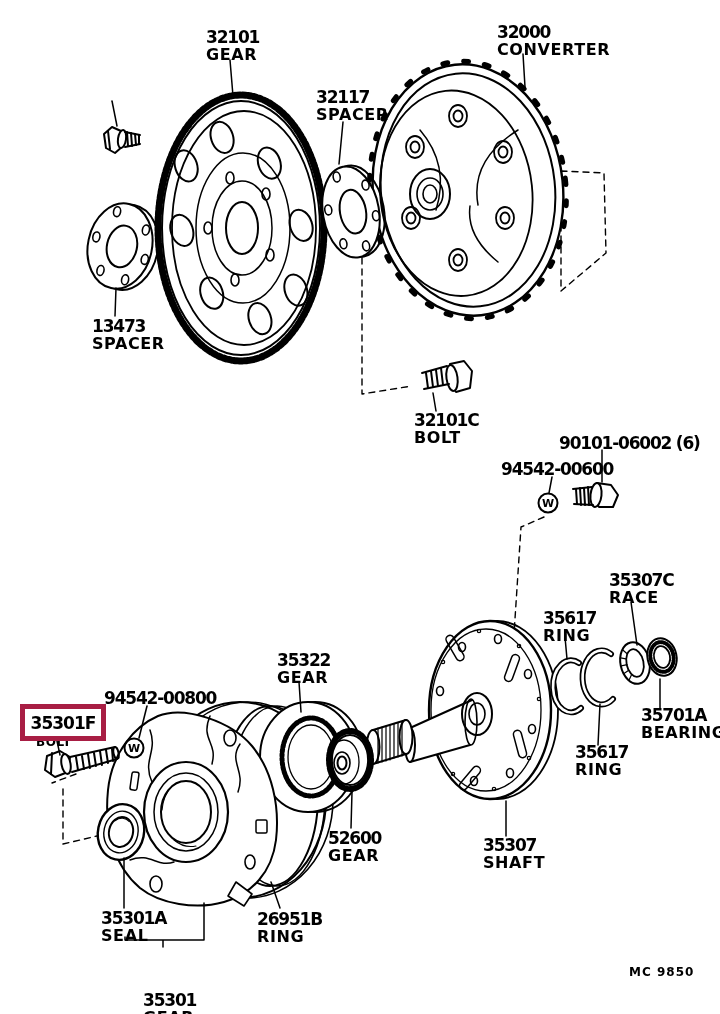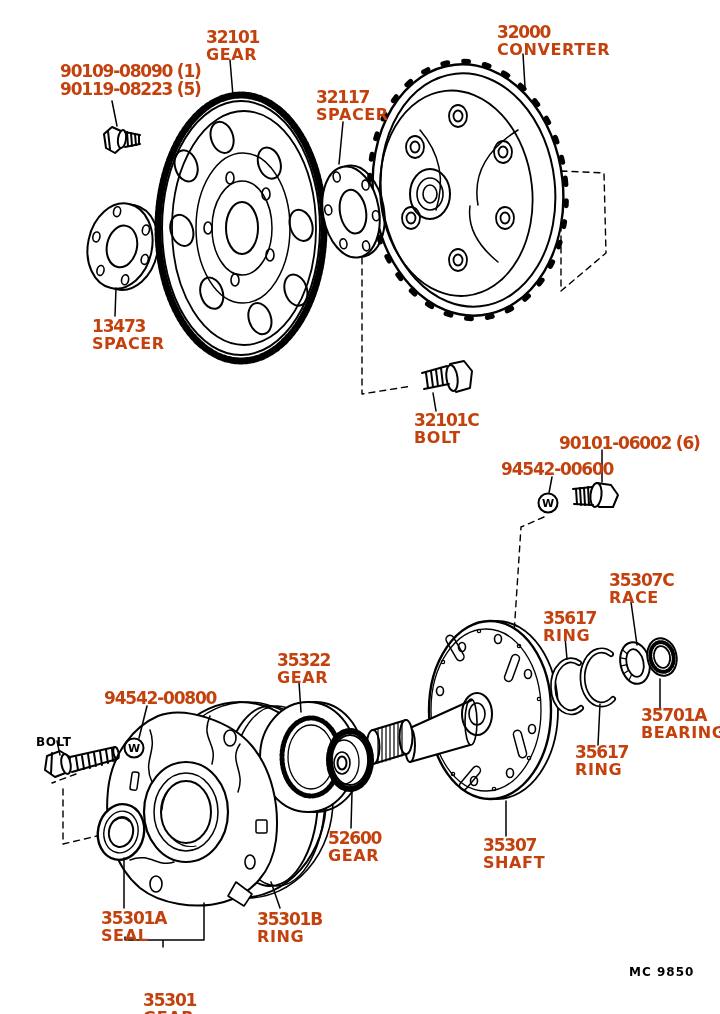--- a/index.html
+++ b/index.html
@@ -1,19 +1,19 @@
 <!DOCTYPE html>
 <html><head>
 <meta charset="utf-8">
 <style>
   html,body{margin:0;padding:0;background:#fff;}
   #page{position:relative;width:720px;height:1014px;background:#ffffff;overflow:hidden;
         font-family:"DejaVu Sans","Liberation Sans",sans-serif;}
   #art{position:absolute;left:0;top:0;}
-  .lbl{position:absolute;color:#c2410c;line-height:1.02;white-space:nowrap;cursor:pointer;}
+  .lbl{position:absolute;color:#000000;line-height:1.02;white-space:nowrap;cursor:pointer;}
   .num{display:block;font-size:17px;font-weight:bold;letter-spacing:-1.2px;}
   .cap{display:block;font-size:16px;font-weight:bold;letter-spacing:0.6px;margin-top:1px;}
   .two .num{margin-bottom:1px;}
   #hl-caption{position:absolute;left:36px;top:735px;font-size:12px;font-weight:bold;
         letter-spacing:0.6px;z-index:1;}
   #hl-box{position:absolute;left:20px;top:704px;width:86px;height:37px;box-sizing:border-box;
         border:5px solid #a81e44;background:#fff;z-index:2;display:flex;align-items:center;
         justify-content:center;cursor:pointer;}
   #hl-box .num{letter-spacing:-1px;}
   #footer-code{position:absolute;left:629px;top:965px;font-size:12px;font-weight:bold;
@@ -287,24 +287,20 @@
     <path d="M147,706 L139,738"></path>
     <path d="M57,741 L60,755"></path>
     <path d="M124,858 L124,908"></path>
     <path d="M280,908 L271,882"></path>
     <path d="M351,828 L352,792"></path>
     <path d="M506,836 L506,801"></path>
     <path d="M204,903 L204,940 M125,940 L204,940 M125,940 L125,937 M163,940 L163,947"></path>
   </g>
 </svg>
 
-  <div class="lbl two" style="left:60px;top:63px">
-    <span class="num">90109-08090 (1)</span>
-    <span class="num">90119-08223 (5)</span>
-  </div>
 
   <div class="lbl" style="left:206px;top:29px">
     <span class="num">32101</span>
     <span class="cap">GEAR</span>
   </div>
 
   <div class="lbl" style="left:497px;top:24px">
     <span class="num">32000</span>
     <span class="cap">CONVERTER</span>
   </div>
@@ -355,28 +351,31 @@
   <div class="lbl" style="left:277px;top:652px">
     <span class="num">35322</span>
     <span class="cap">GEAR</span>
   </div>
 
   <div class="lbl" style="left:104px;top:690px">
     <span class="num">94542-00800</span>
   </div>
 
   <span id="hl-caption">BOLT</span>
+  <div id="hl-box" style="border-color: rgb(168, 30, 68);">
+    <span class="num">35301F</span>
+  </div>
 
   <div class="lbl" style="left:101px;top:910px">
     <span class="num">35301A</span>
     <span class="cap">SEAL</span>
   </div>
 
   <div class="lbl" style="left:257px;top:911px">
-    <span class="num">35301B</span>
+    <span class="num">26951B</span>
     <span class="cap">RING</span>
   </div>
 
   <div class="lbl" style="left:143px;top:992px">
     <span class="num">35301</span>
     <span class="cap">GEAR</span>
   </div>
 
   <div class="lbl" style="left:328px;top:830px">
     <span class="num">52600</span>

